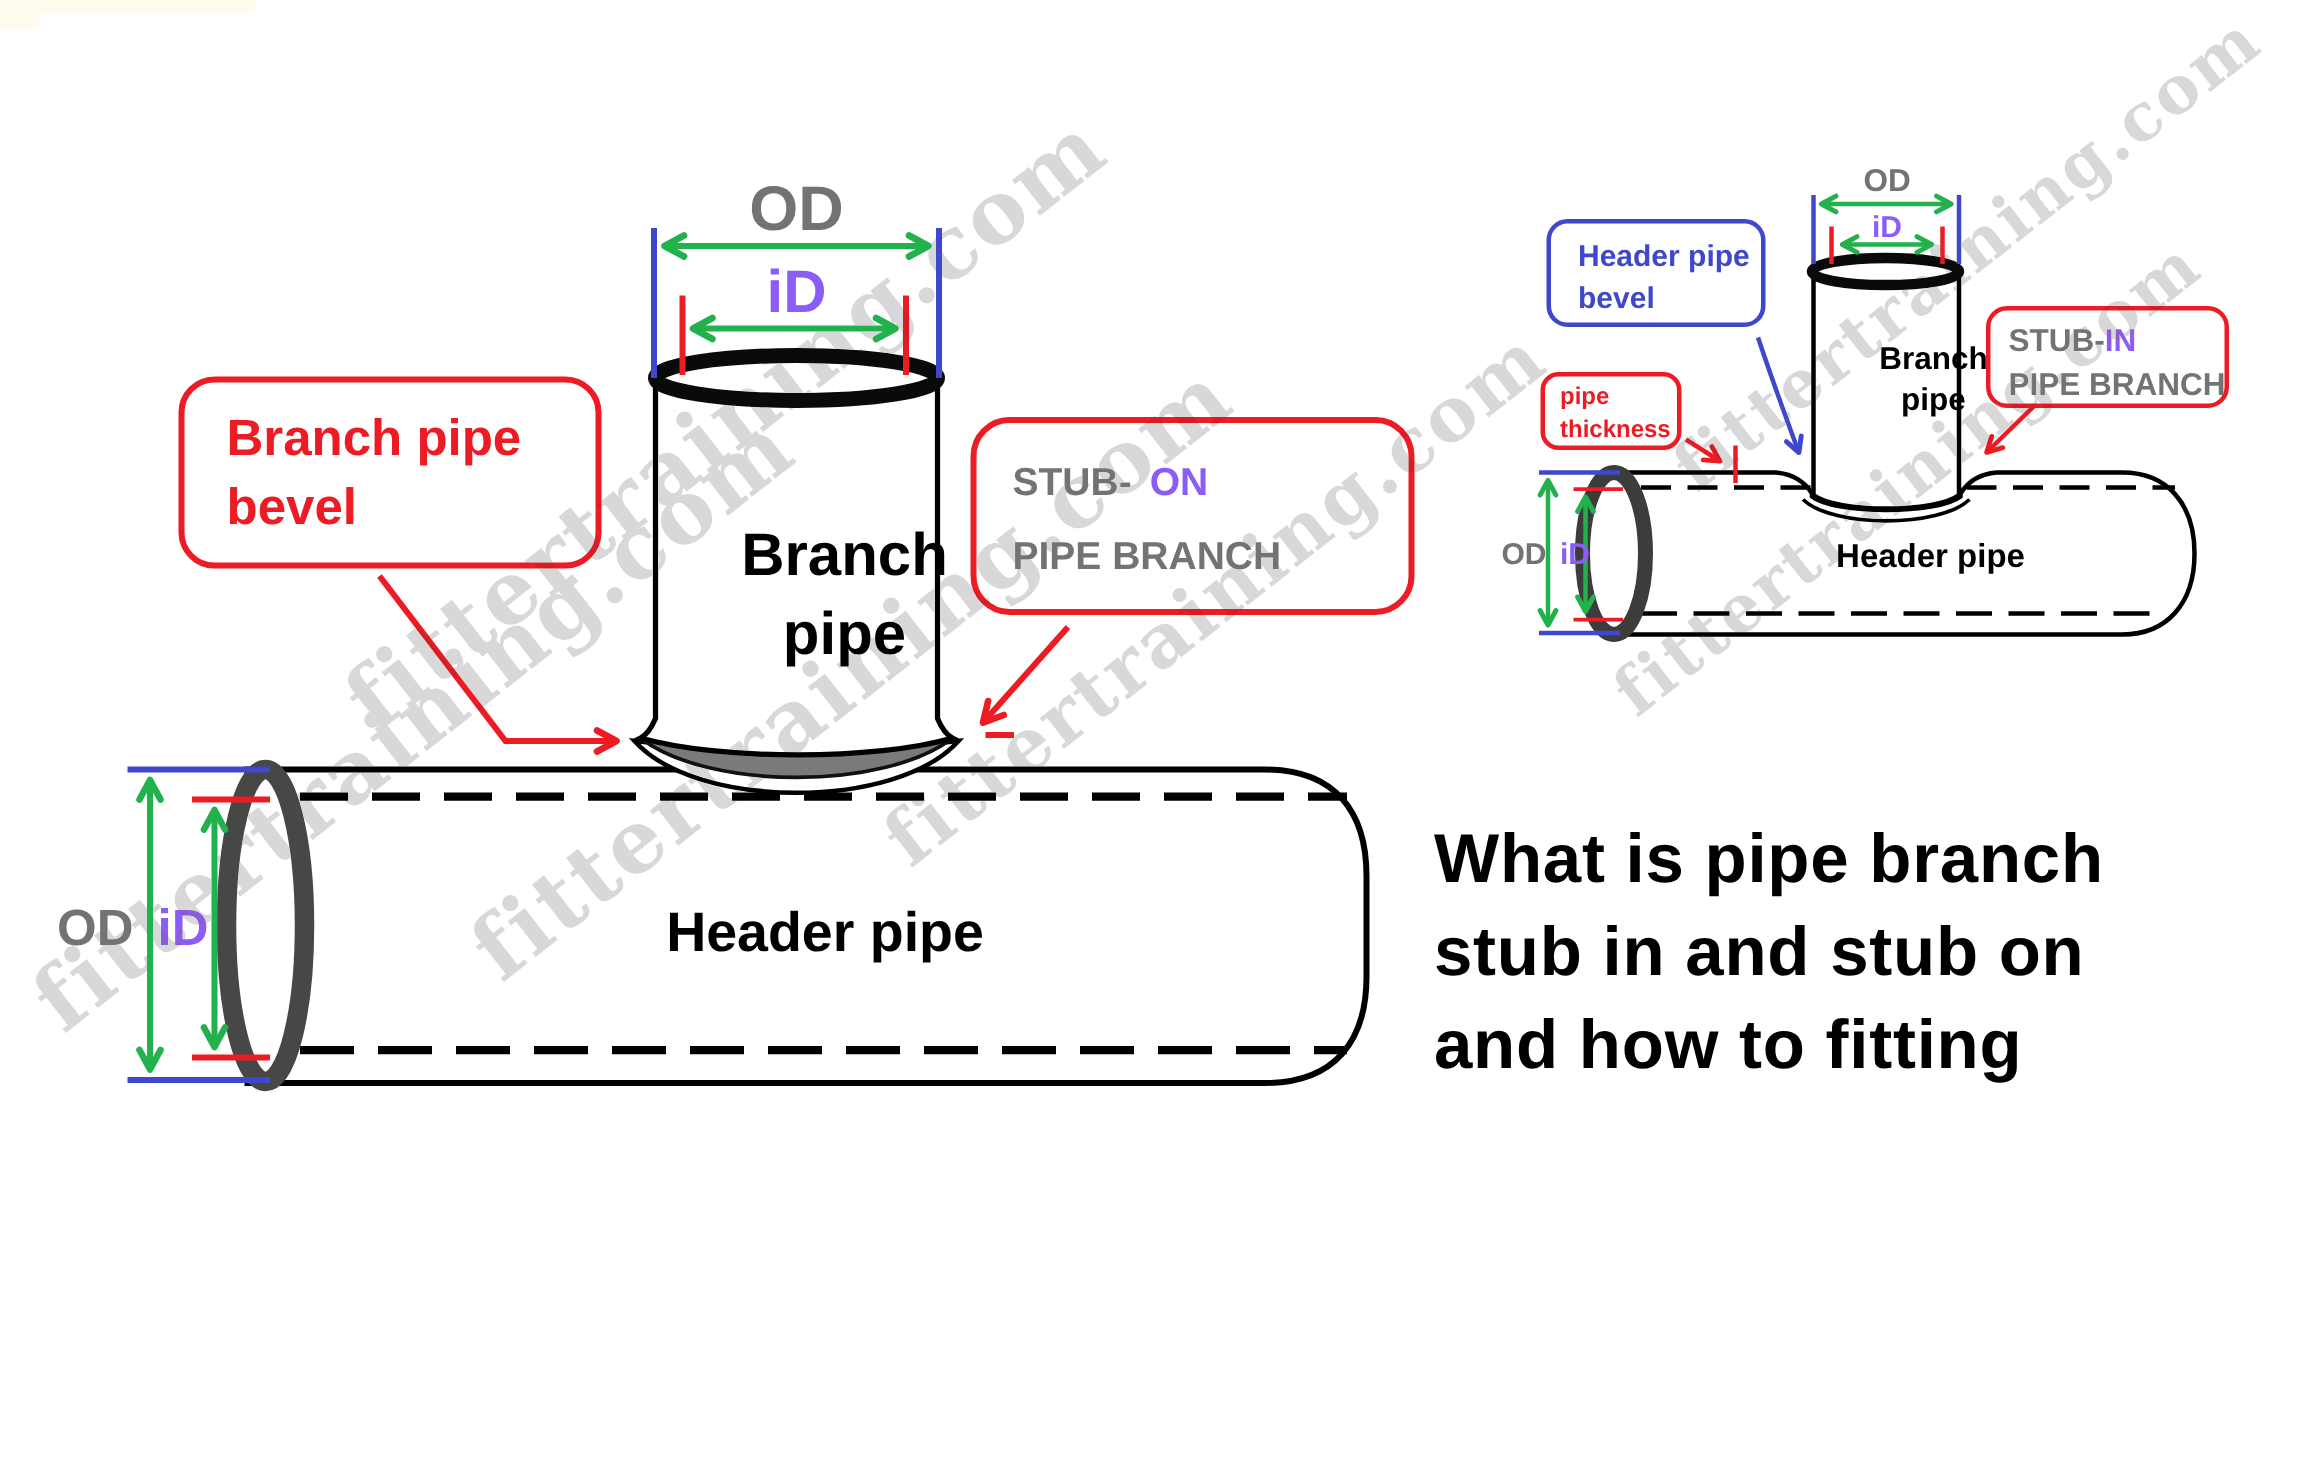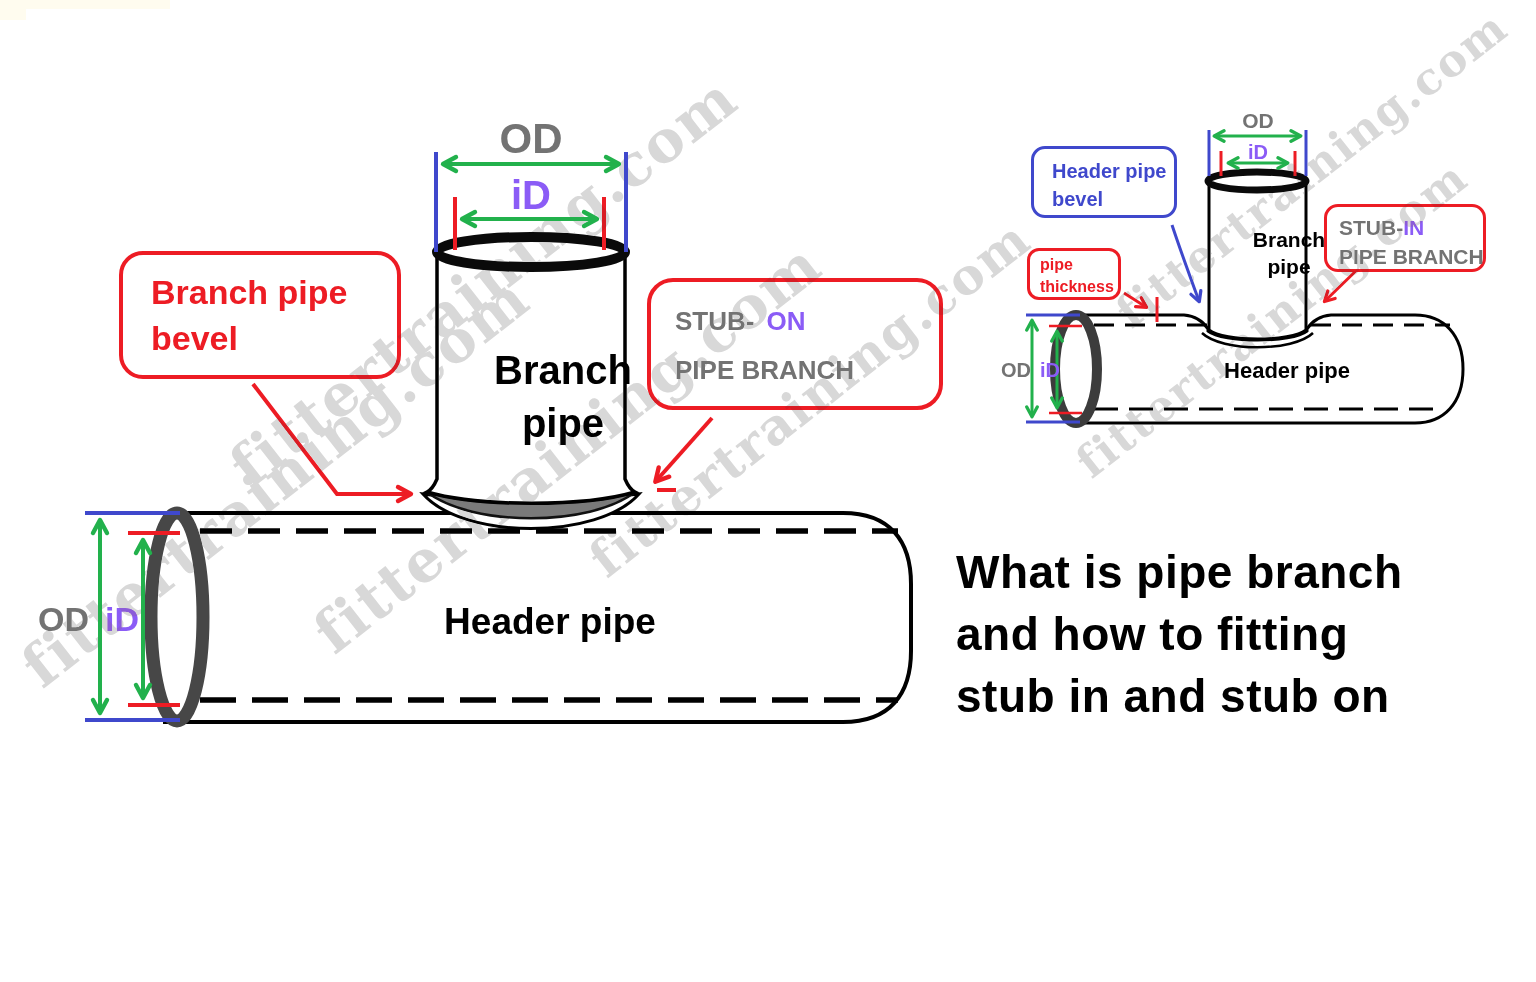--- a/index.html
+++ b/index.html
@@ -155,22 +155,22 @@
   </div>
 
   <div class="callout" style="left:1027px;top:248px;width:94px;height:52px;border:3px solid #ED1C24;
        border-radius:12px;padding:3px 0 0 10px;font-size:16px;line-height:22px;color:#ED1C24;">
     <div class="cl-line">pipe</div>
     <div class="cl-line">thickness</div>
   </div>
 
   <div class="caption" style="left:956px;top:541px;font-size:46px;line-height:62px;">
     <div>What is pipe branch</div>
+    <div>stub in and stub on</div>
     <div>and how to fitting</div>
-    <div>stub in and stub on</div>
   </div>
 
   <div class="wm" style="left:238px;top:440px;font-size:58px;">fittertraining.com</div>
   <div class="wm" style="left:30px;top:640px;font-size:58px;">fittertraining.com</div>
   <div class="wm" style="left:322px;top:606px;font-size:58px;">fittertraining.com</div>
   <div class="wm" style="left:596px;top:536px;font-size:50px;">fittertraining.com</div>
   <div class="wm" style="left:1122px;top:292px;font-size:44px;">fittertraining.com</div>
   <div class="wm" style="left:1082px;top:442px;font-size:44px;">fittertraining.com</div>
 
 </div>

